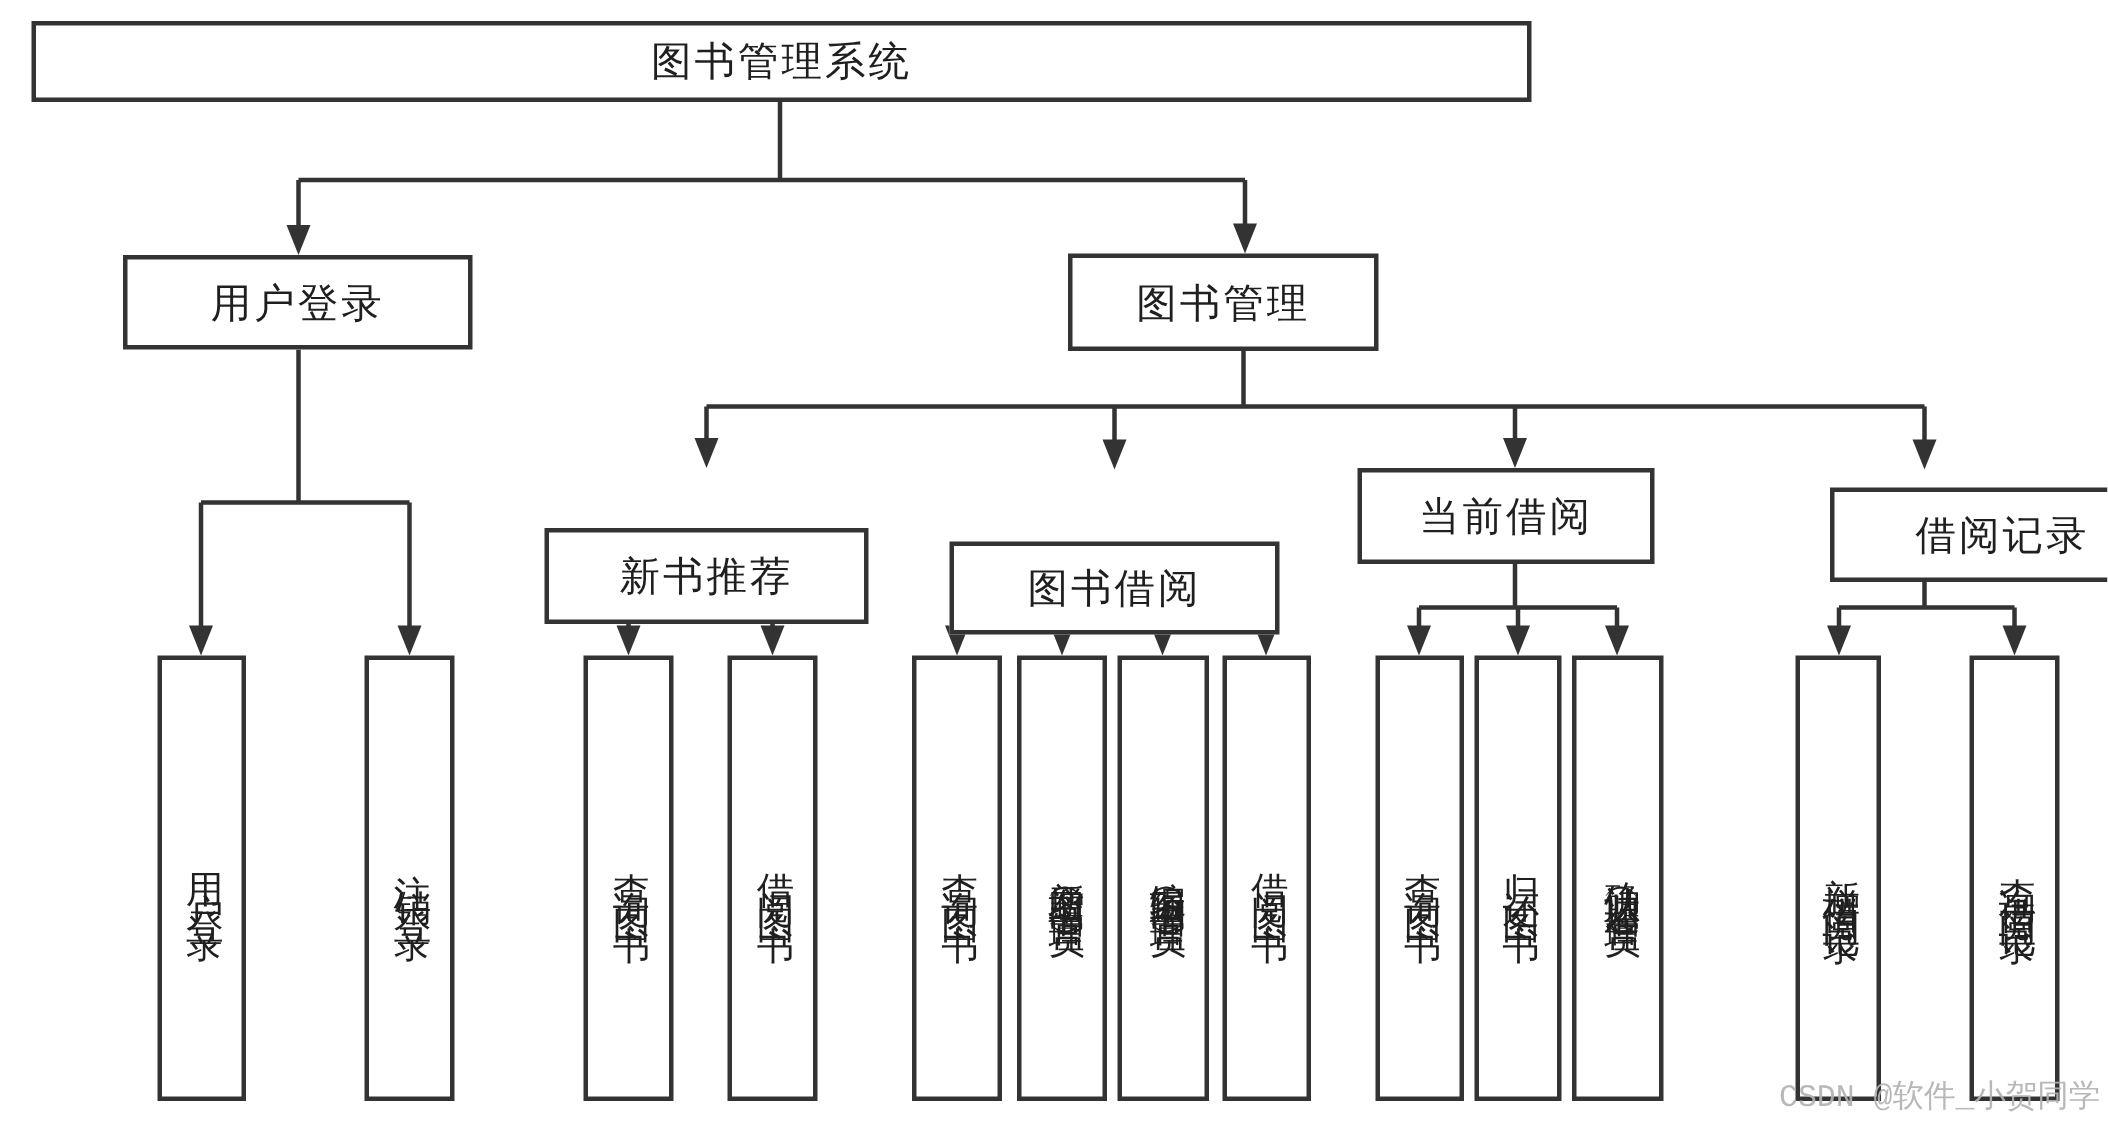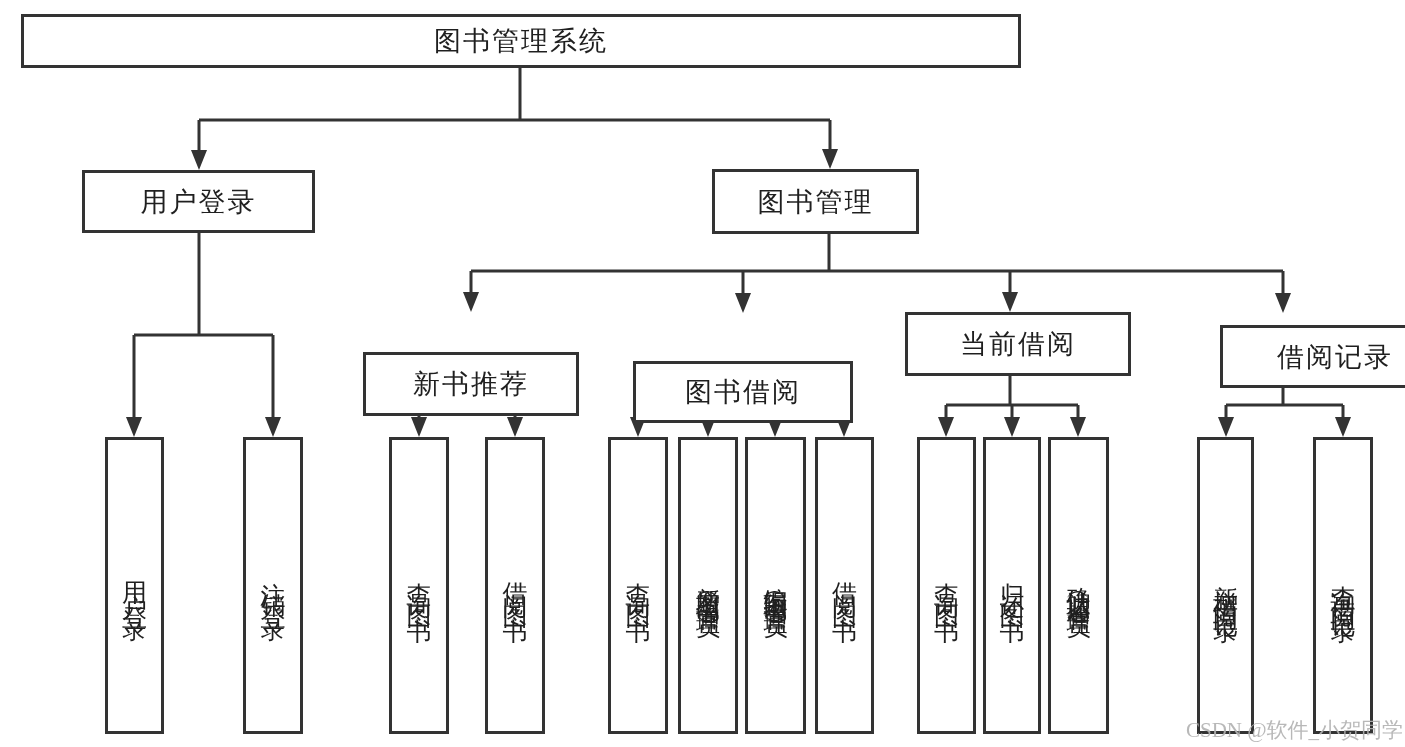--- a/index.html
+++ b/index.html
@@ -1,21 +1,21 @@
 <!DOCTYPE html>
 <html><head>
 <meta charset="utf-8">
 <style>
   html, body { margin: 0; padding: 0; background: #ffffff; }
   .canvas {
     position: relative;
     width: 1405px;
     height: 747px;
     background: #ffffff;
-    font-family: Liberation Serif, serif;
+    font-family: Liberation Mono, monospace;
     overflow: hidden;
   }
   .connector-layer {
     position: absolute;
     left: 0; top: 0;
     pointer-events: none;
   }
   .hbox {
     position: absolute;
     box-sizing: border-box;
@@ -131,21 +131,21 @@
   <div class="hbox" style="left:712px; top:169px; width:207px; height:65px;">
     <span>图书管理</span>
   </div>
 
   <div class="hbox" style="left:363px; top:312px; width:216px; height:64px;margin-top:40px;">
     <span>新书推荐</span>
   </div>
   <div class="hbox" style="left:633px; top:313px; width:220px; height:62px;margin-top:48px;">
     <span>图书借阅</span>
   </div>
-  <div class="hbox" style="left:905px; top:312px; width:226px; height:64px;">
+  <div class="hbox" style="left:905px; top:312px; width:198px; height:64px;">
     <span>当前借阅</span>
   </div>
   <div class="hbox" style="left:1220px; top:313px; width:230px; height:63px;margin-top:12px;">
     <span>借阅记录</span>
   </div>
 
   <div class="leaf" style="left:105px; width:59px;">
     <span class="leaf-label">用户登录</span>
   </div>
   <div class="leaf" style="left:243px; width:60px;">

